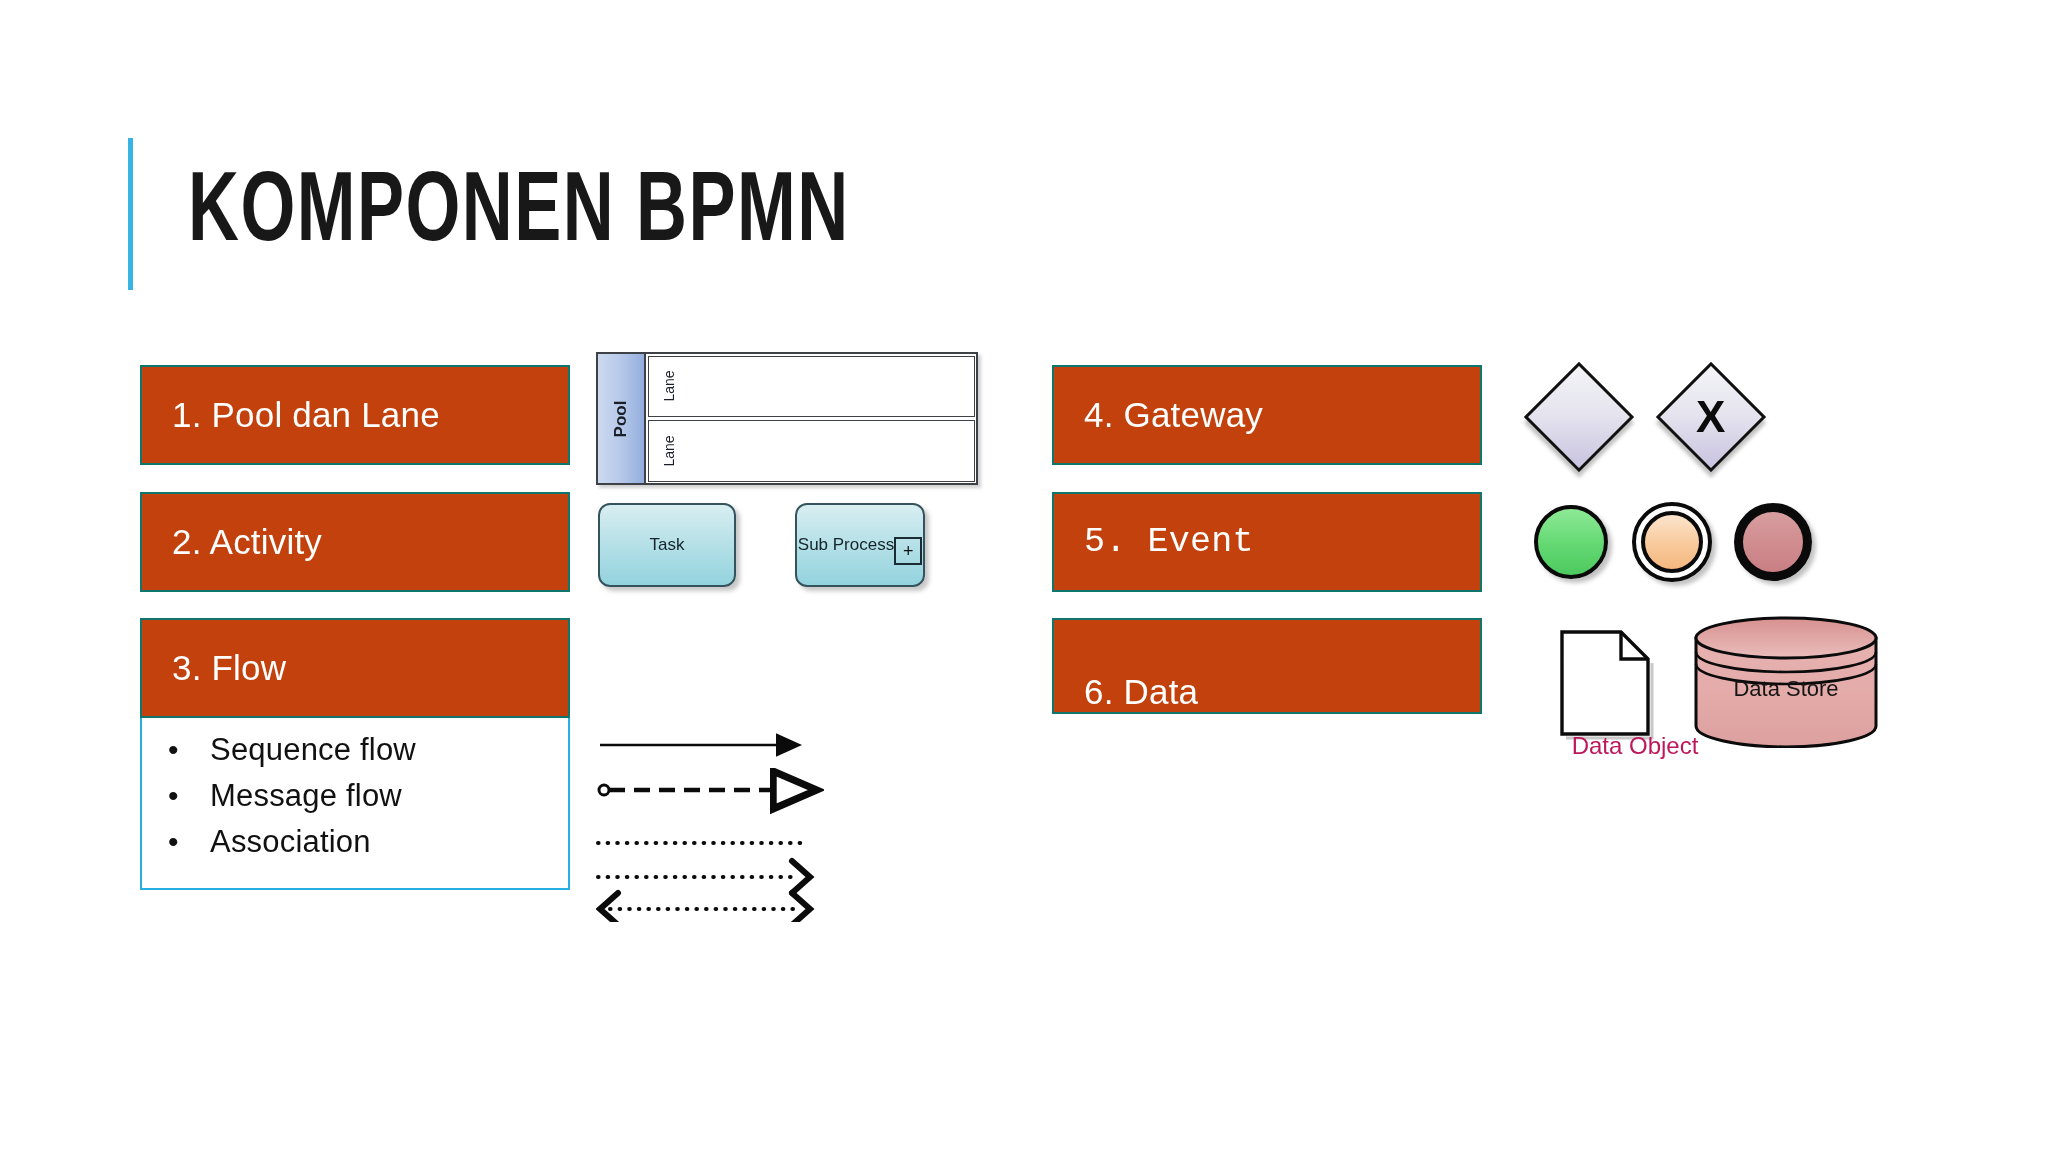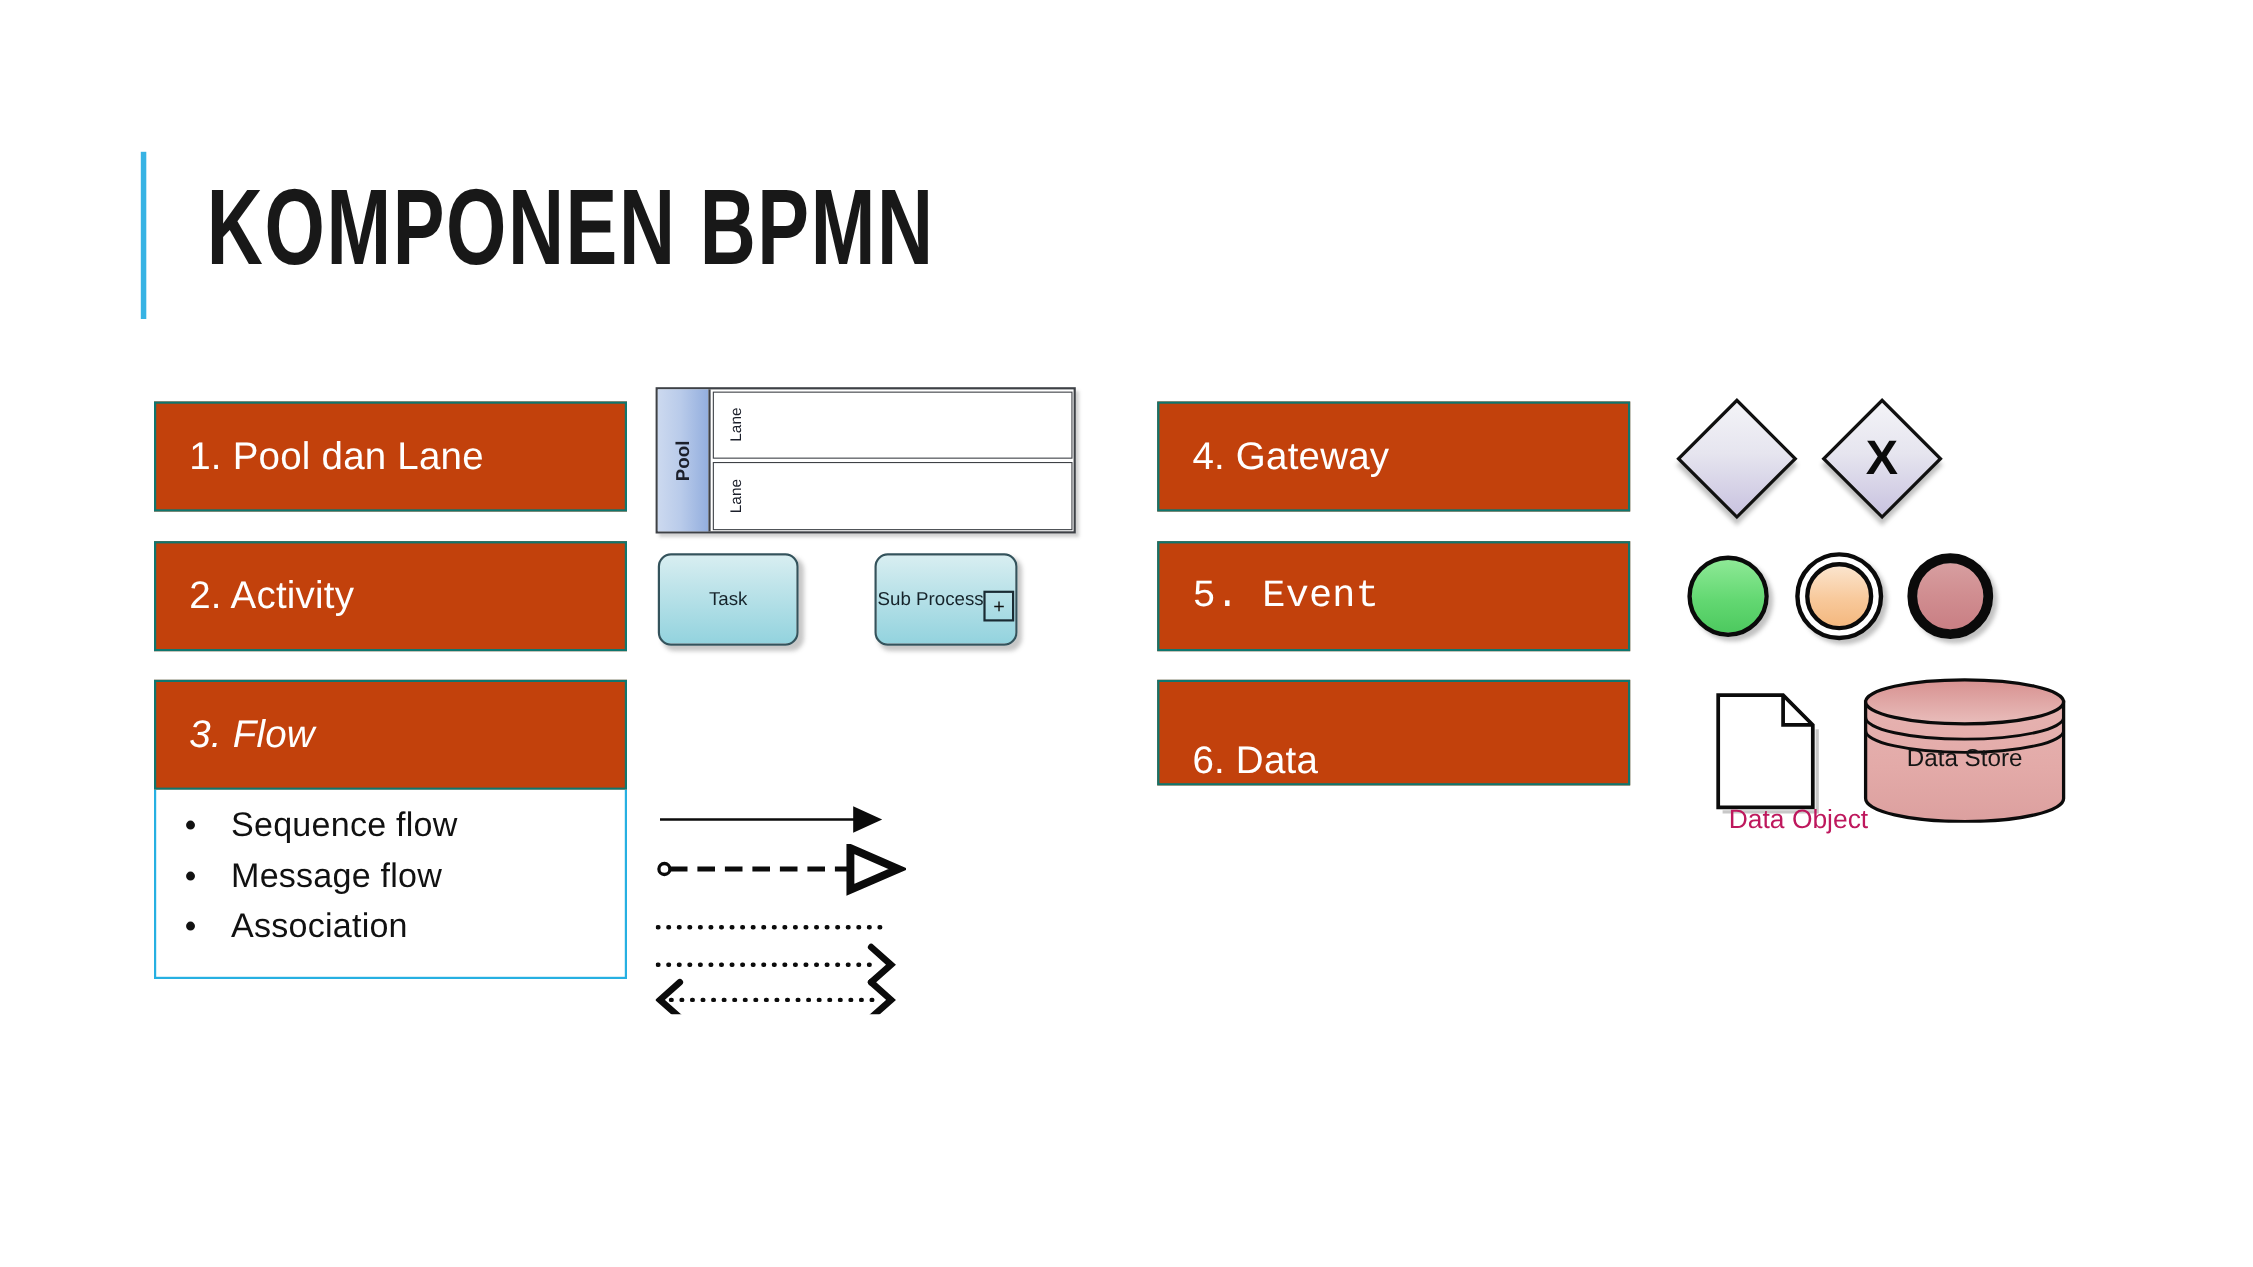--- a/index.html
+++ b/index.html
@@ -49,21 +49,21 @@
     color: #ffffff;
     display: flex;
     align-items: center;
     padding-left: 30px;
     font-size: 35px;
     font-weight: 400;
     letter-spacing: 0.2px;
   }
   #box-pool-lane  { left: 140px;  top: 365px; width: 430px; height: 100px; }
   #box-activity   { left: 140px;  top: 492px; width: 430px; height: 100px; }
-  #box-flow       { left: 140px;  top: 618px; width: 430px; height: 100px; font-style: italic; }
+  #box-flow       { left: 140px;  top: 618px; width: 430px; height: 100px; }
   #box-gateway    { left: 1052px; top: 365px; width: 430px; height: 100px; }
   #box-event      { left: 1052px; top: 492px; width: 430px; height: 100px; font-family: Liberation Mono, monospace; }
   #box-data       { left: 1052px; top: 618px; width: 430px; height: 96px; align-items: flex-end; }
 
   
   #flow-bullet-list {
     position: absolute;
     left: 140px;
     top: 718px;
     width: 430px;
@@ -150,21 +150,21 @@
     border-radius: 12px;
     background: linear-gradient(to bottom, #d8eef1 0%, #bfe4ea 35%, #93d3de 100%);
     box-shadow: 4px 4px 4px rgba(130,130,130,0.45);
     display: flex;
     flex-direction: row;
     align-items: center;
     justify-content: center;
     color: #15232a;
     font-size: 17px;
   }
-  #shape-task      { left: 598px; top: 503px; width: 128px; height: 84px; }
+  #shape-task      { left: 598px; top: 503px; width: 138px; height: 84px; }
   #shape-subprocess{ left: 795px; top: 503px; width: 130px; height: 84px; }
   #subprocess-plus {
     margin-top: 12px;
     width: 24px;
     height: 24px;
     border: 2px solid #1a2b33;
     display: flex;
     align-items: center;
     justify-content: center;
     font-size: 18px;

